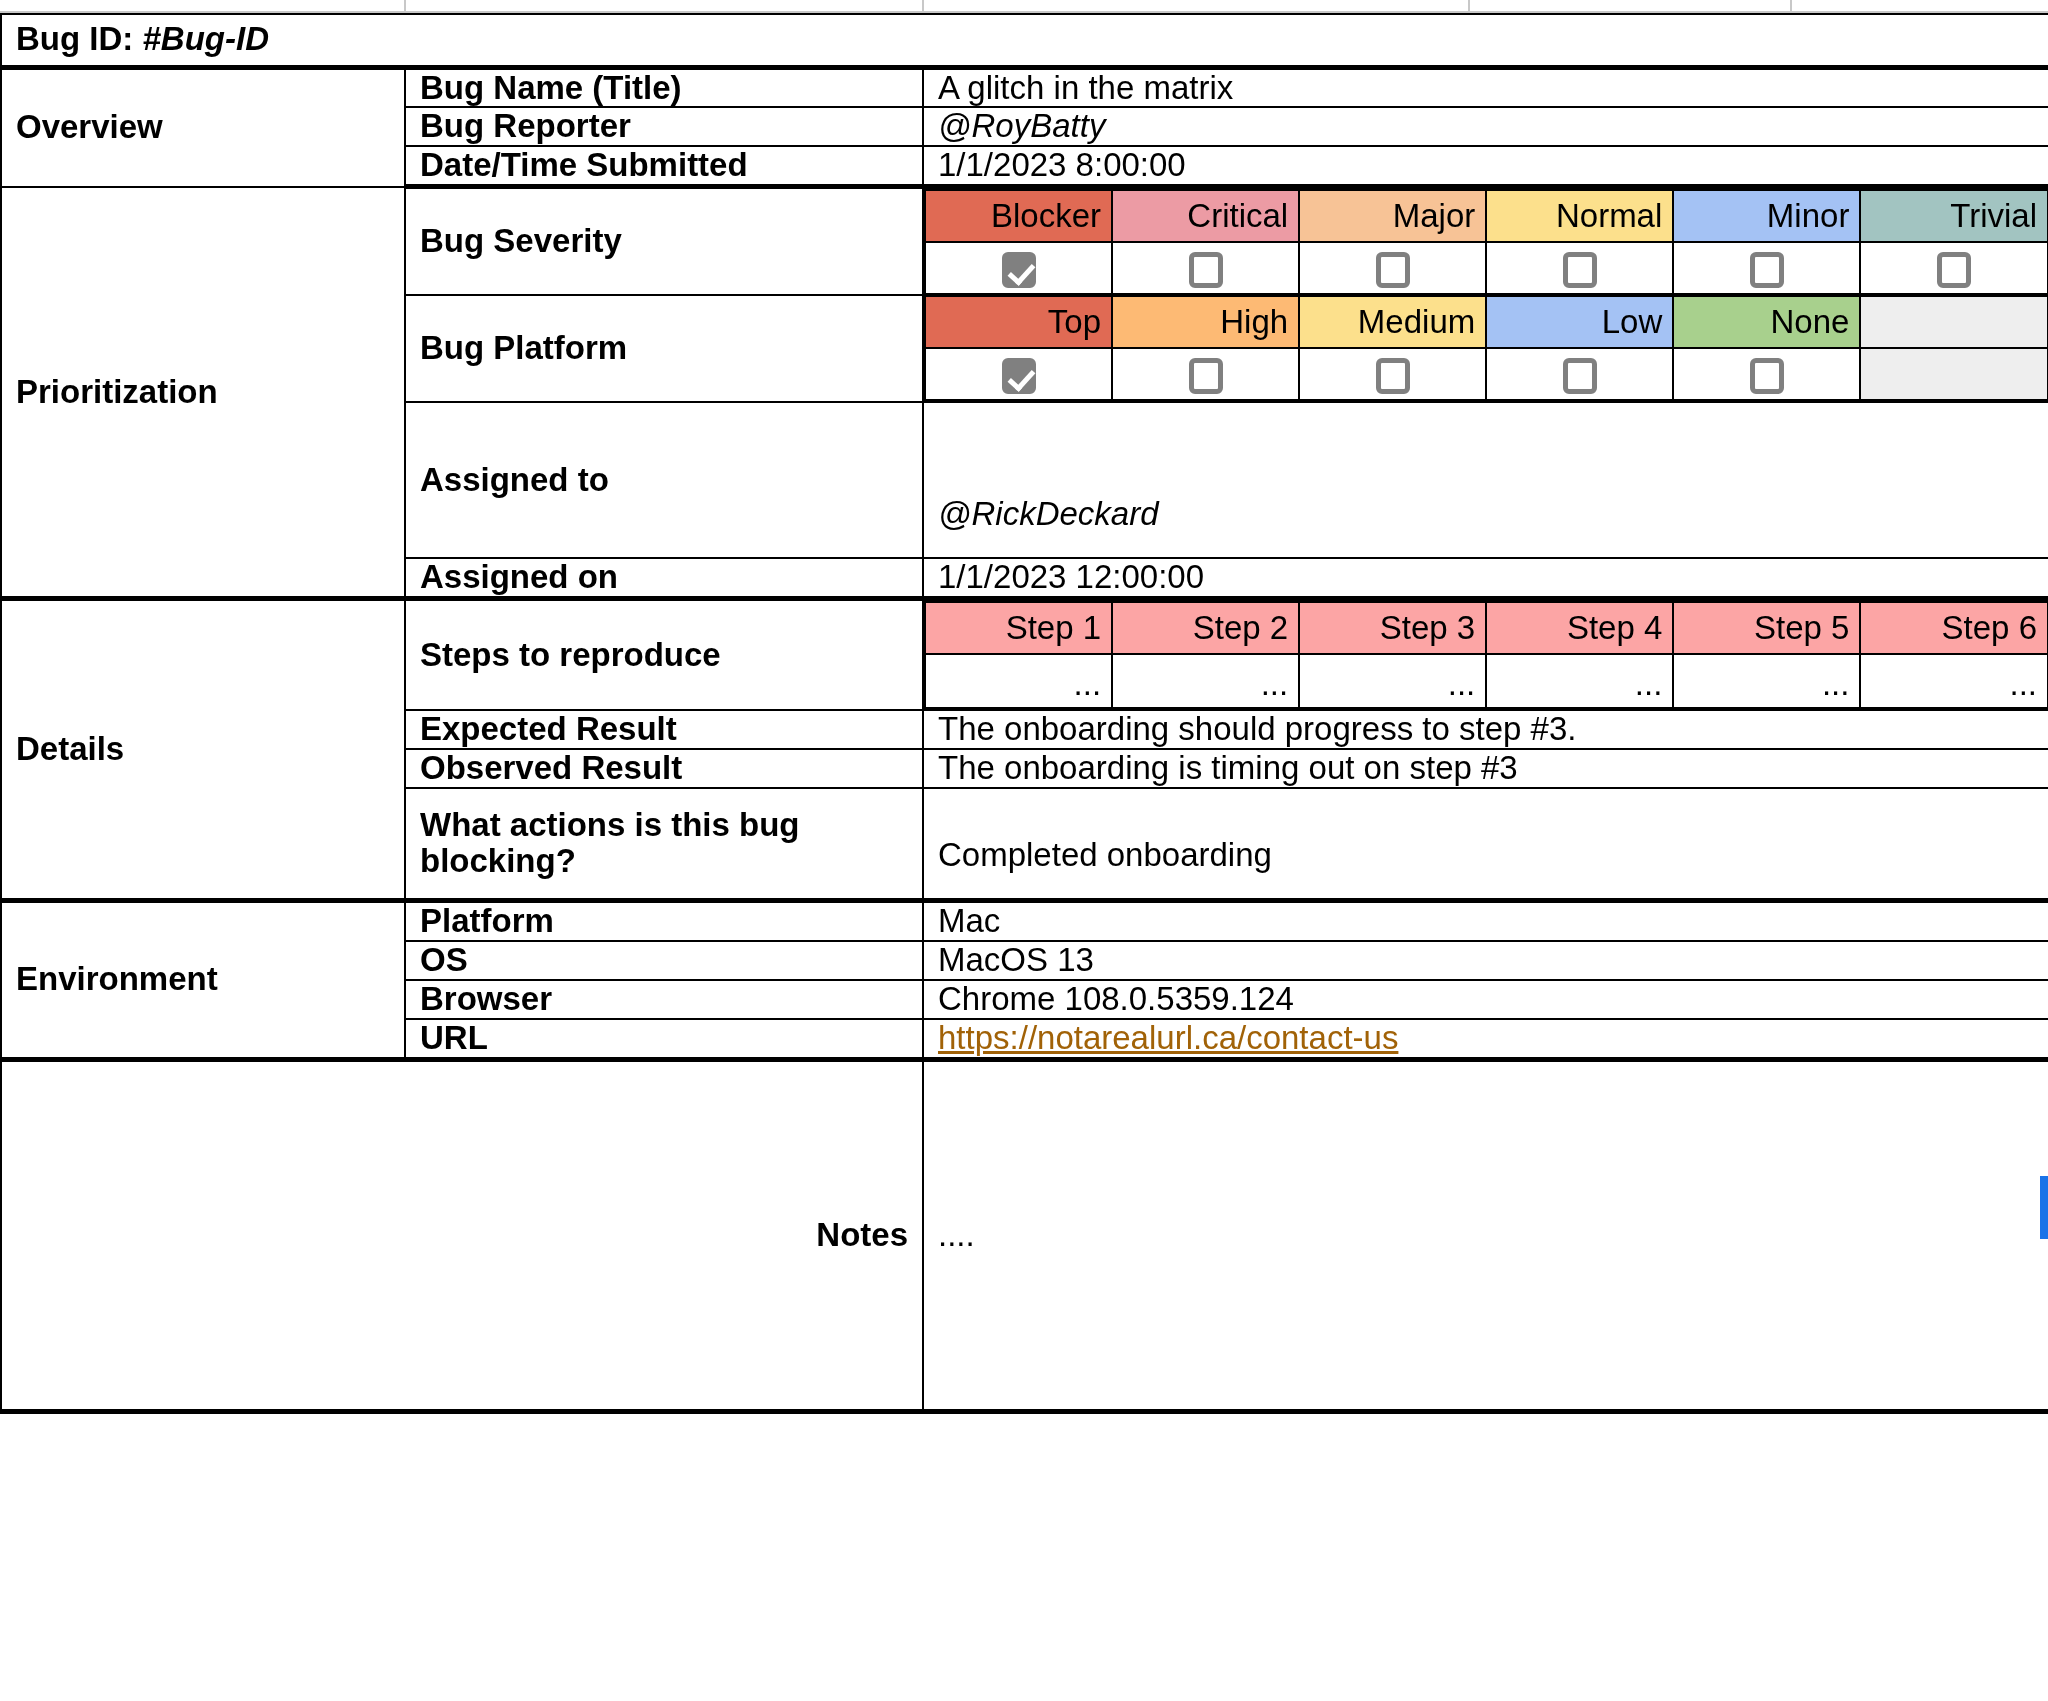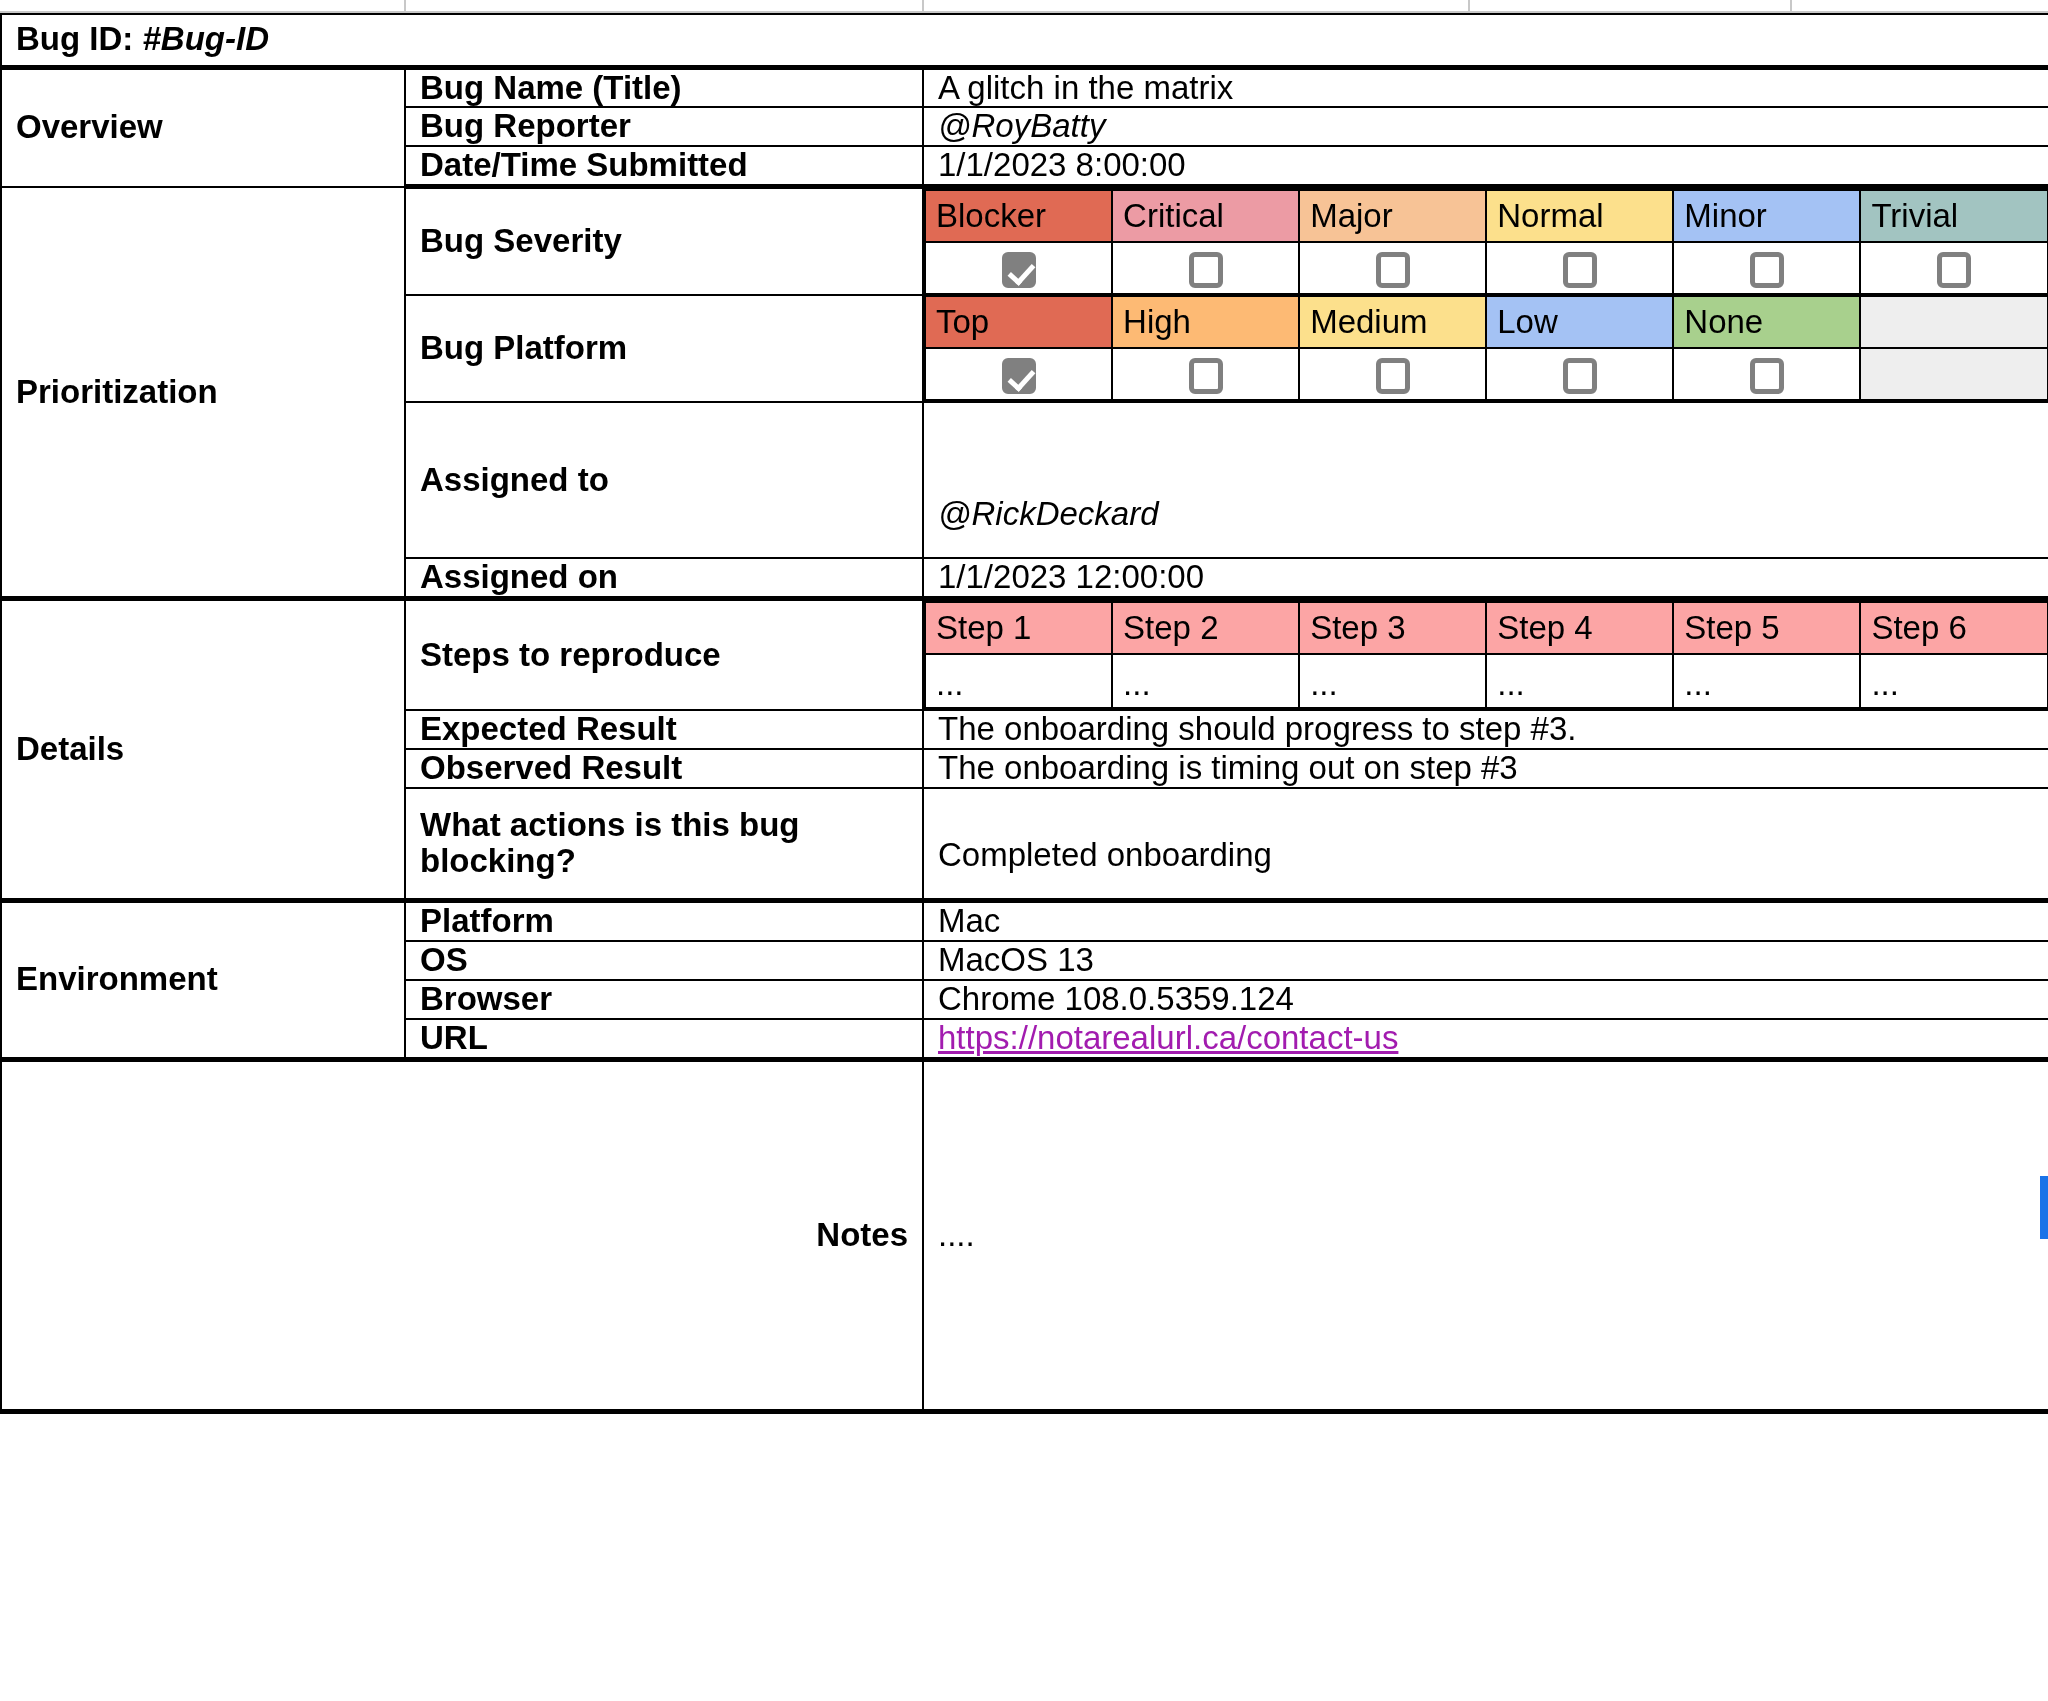--- a/index.html
+++ b/index.html
@@ -75,37 +75,37 @@
     font-size: 34px;
   }
   .value { background: #ffffff; }
   .value.italic { font-style: italic; }
   .value.bottom { vertical-align: bottom; padding-bottom: 24px; }
 
   .thick-top  { border-top: 5px solid #000 !important; }
   .thick-bot  { border-bottom: 5px solid #000 !important; }
 
   a.url {
-    color: #a21caf;
+    color: #a16207;
     text-decoration: underline;
   }
 
   
   .optwrap { padding: 0 !important; border: none !important; }
   table.opt {
     border-collapse: collapse;
     table-layout: fixed;
     width: 100%;
   }
   table.opt td {
     border: 2px solid #000;
     font-size: 33px;
     height: 52px;
     padding: 2px 10px;
-    text-align: left;
+    text-align: right;
     vertical-align: middle;
   }
   table.opt td.box {
     text-align: center;
     background: #ffffff;
     padding: 0;
   }
   table.opt td.blank { background: #eeeeee; }
   table.opt td.stephdr { background: #fca5a5; }
   table.opt td.stepval {

